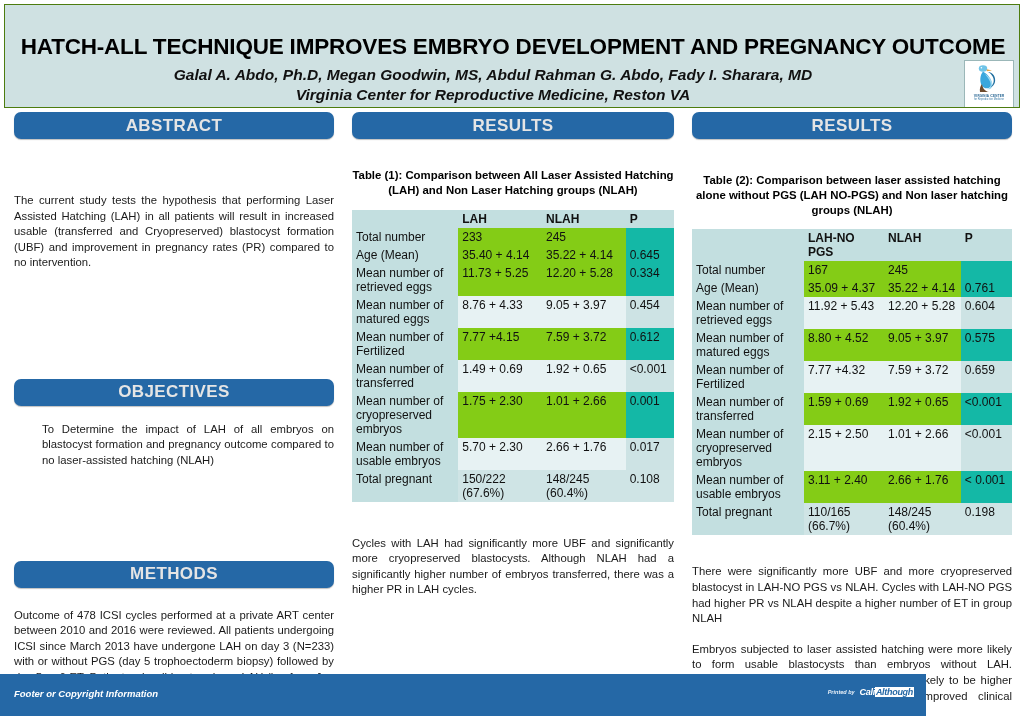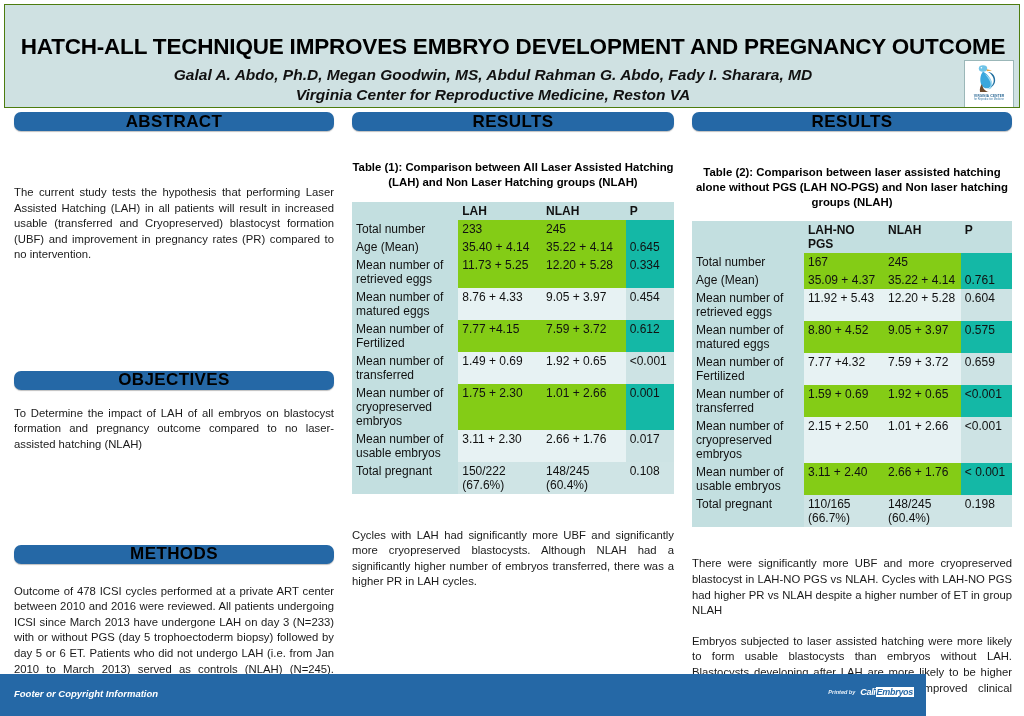--- a/index.html
+++ b/index.html
@@ -111,25 +111,25 @@
     top: 112px;
   }
   .col-left   { left: 14px;  width: 320px; }
   .col-mid    { left: 352px; width: 322px; }
   .col-right  { left: 692px; width: 320px; }
 
   
   .sec-bar {
     background: #2568a6;
     border-radius: 7px;
-    height: 19px;
+    height: 27px;
     display: flex;
     align-items: center;
     justify-content: center;
-    color: #000000;
+    color: #e5e5e5;
     font-size: 17px;
     font-weight: bold;
     letter-spacing: .4px;
     box-shadow: 0 1px 1px rgba(0,0,0,.25);
   }
 
   
   .body-text {
     font-size: 11.3px;
     color: #1a1a1a;
@@ -242,21 +242,21 @@
       <div class="logo-sub">for Reproductive Medicine</div>
     </div>
   </div>
 
   <div class="col col-left">
 
     <div class="sec-bar">ABSTRACT</div>
     <p class="body-text" style="margin-top:54px;">The current study tests the hypothesis that performing Laser Assisted Hatching (LAH) in all patients will result in increased usable (transferred and Cryopreserved) blastocyst formation (UBF) and improvement in pregnancy rates (PR) compared to no intervention.</p>
 
     <div class="sec-bar" style="margin-top:108px;">OBJECTIVES</div>
-    <p class="body-text" style="margin-top:16px;">To Determine the impact of LAH of all embryos on blastocyst formation and pregnancy outcome compared to no laser-assisted hatching (NLAH)</p>
+    <p class="body-text" style="margin-top:16px;margin-left:28px;">To Determine the impact of LAH of all embryos on blastocyst formation and pregnancy outcome compared to no laser-assisted hatching (NLAH)</p>
 
     <div class="sec-bar" style="margin-top:92px;">METHODS</div>
     <p class="body-text" style="margin-top:20px;">Outcome of 478 ICSI cycles performed at a private ART center between 2010 and 2016 were reviewed. All patients undergoing ICSI since March 2013 have undergone LAH on day 3 (N=233) with or without PGS (day 5 trophoectoderm biopsy) followed by day 5 or 6 ET. Patients who did not undergo LAH (i.e. from Jan 2010 to March 2013) served as controls (NLAH) (N=245). Usable blastocyst formation (UBF) and PR between the two groups were compared.</p>
   </div>
 
   <div class="col col-mid">
 
     <div class="sec-bar">RESULTS</div>
 
     <p class="tbl-caption" style="margin-top:29px;">Table (1): Comparison between All Laser Assisted Hatching (LAH) and Non Laser Hatching groups (NLAH)</p>
@@ -315,21 +315,21 @@
             <td class="t-p-alt bold-p">&lt;0.001</td>
           </tr>
           <tr>
             <td class="t-label">Mean number of cryopreserved embryos</td>
             <td class="t-val">1.75 + 2.30</td>
             <td class="t-val">1.01 + 2.66</td>
             <td class="t-p bold-p">0.001</td>
           </tr>
           <tr>
             <td class="t-label">Mean number of usable embryos</td>
-            <td class="t-val-alt">3.11 + 2.30</td>
+            <td class="t-val-alt">5.70 + 2.30</td>
             <td class="t-val-alt">2.66 + 1.76</td>
             <td class="t-p-alt">0.017</td>
           </tr>
           <tr>
             <td class="t-foot-l">Total pregnant</td>
             <td class="t-foot-v">150/222 (67.6%)</td>
             <td class="t-foot-v">148/245 (60.4%)</td>
             <td class="t-foot-p">0.108</td>
           </tr>
         </tbody>
@@ -422,17 +422,17 @@
 
     <p class="body-text" style="margin-top:29px;">There were significantly more UBF and more cryopreserved blastocyst in LAH-NO PGS vs NLAH. Cycles with LAH-NO PGS had higher PR vs NLAH despite a higher number of ET in group NLAH</p>
 
     <p class="body-text" style="margin-top:15px;">Embryos subjected to laser assisted hatching were more likely to form usable blastocysts than embryos without LAH. Blastocysts developing after LAH are more likely to be higher quality and could potentially result in improved clinical outcomes.</p>
   </div>
 
   <div class="footer">
     <div class="footer-text">Footer or Copyright Information</div>
     <div class="footer-brand">
       <span class="printed-by">Printed by</span>
-      <span class="brand-logo"><span>Cali</span><span class="b2">Embryos</span></span>
+      <span class="brand-logo"><span>Cali</span><span class="b2">Although</span></span>
     </div>
   </div>
 
 </div>
 
 </body></html>

